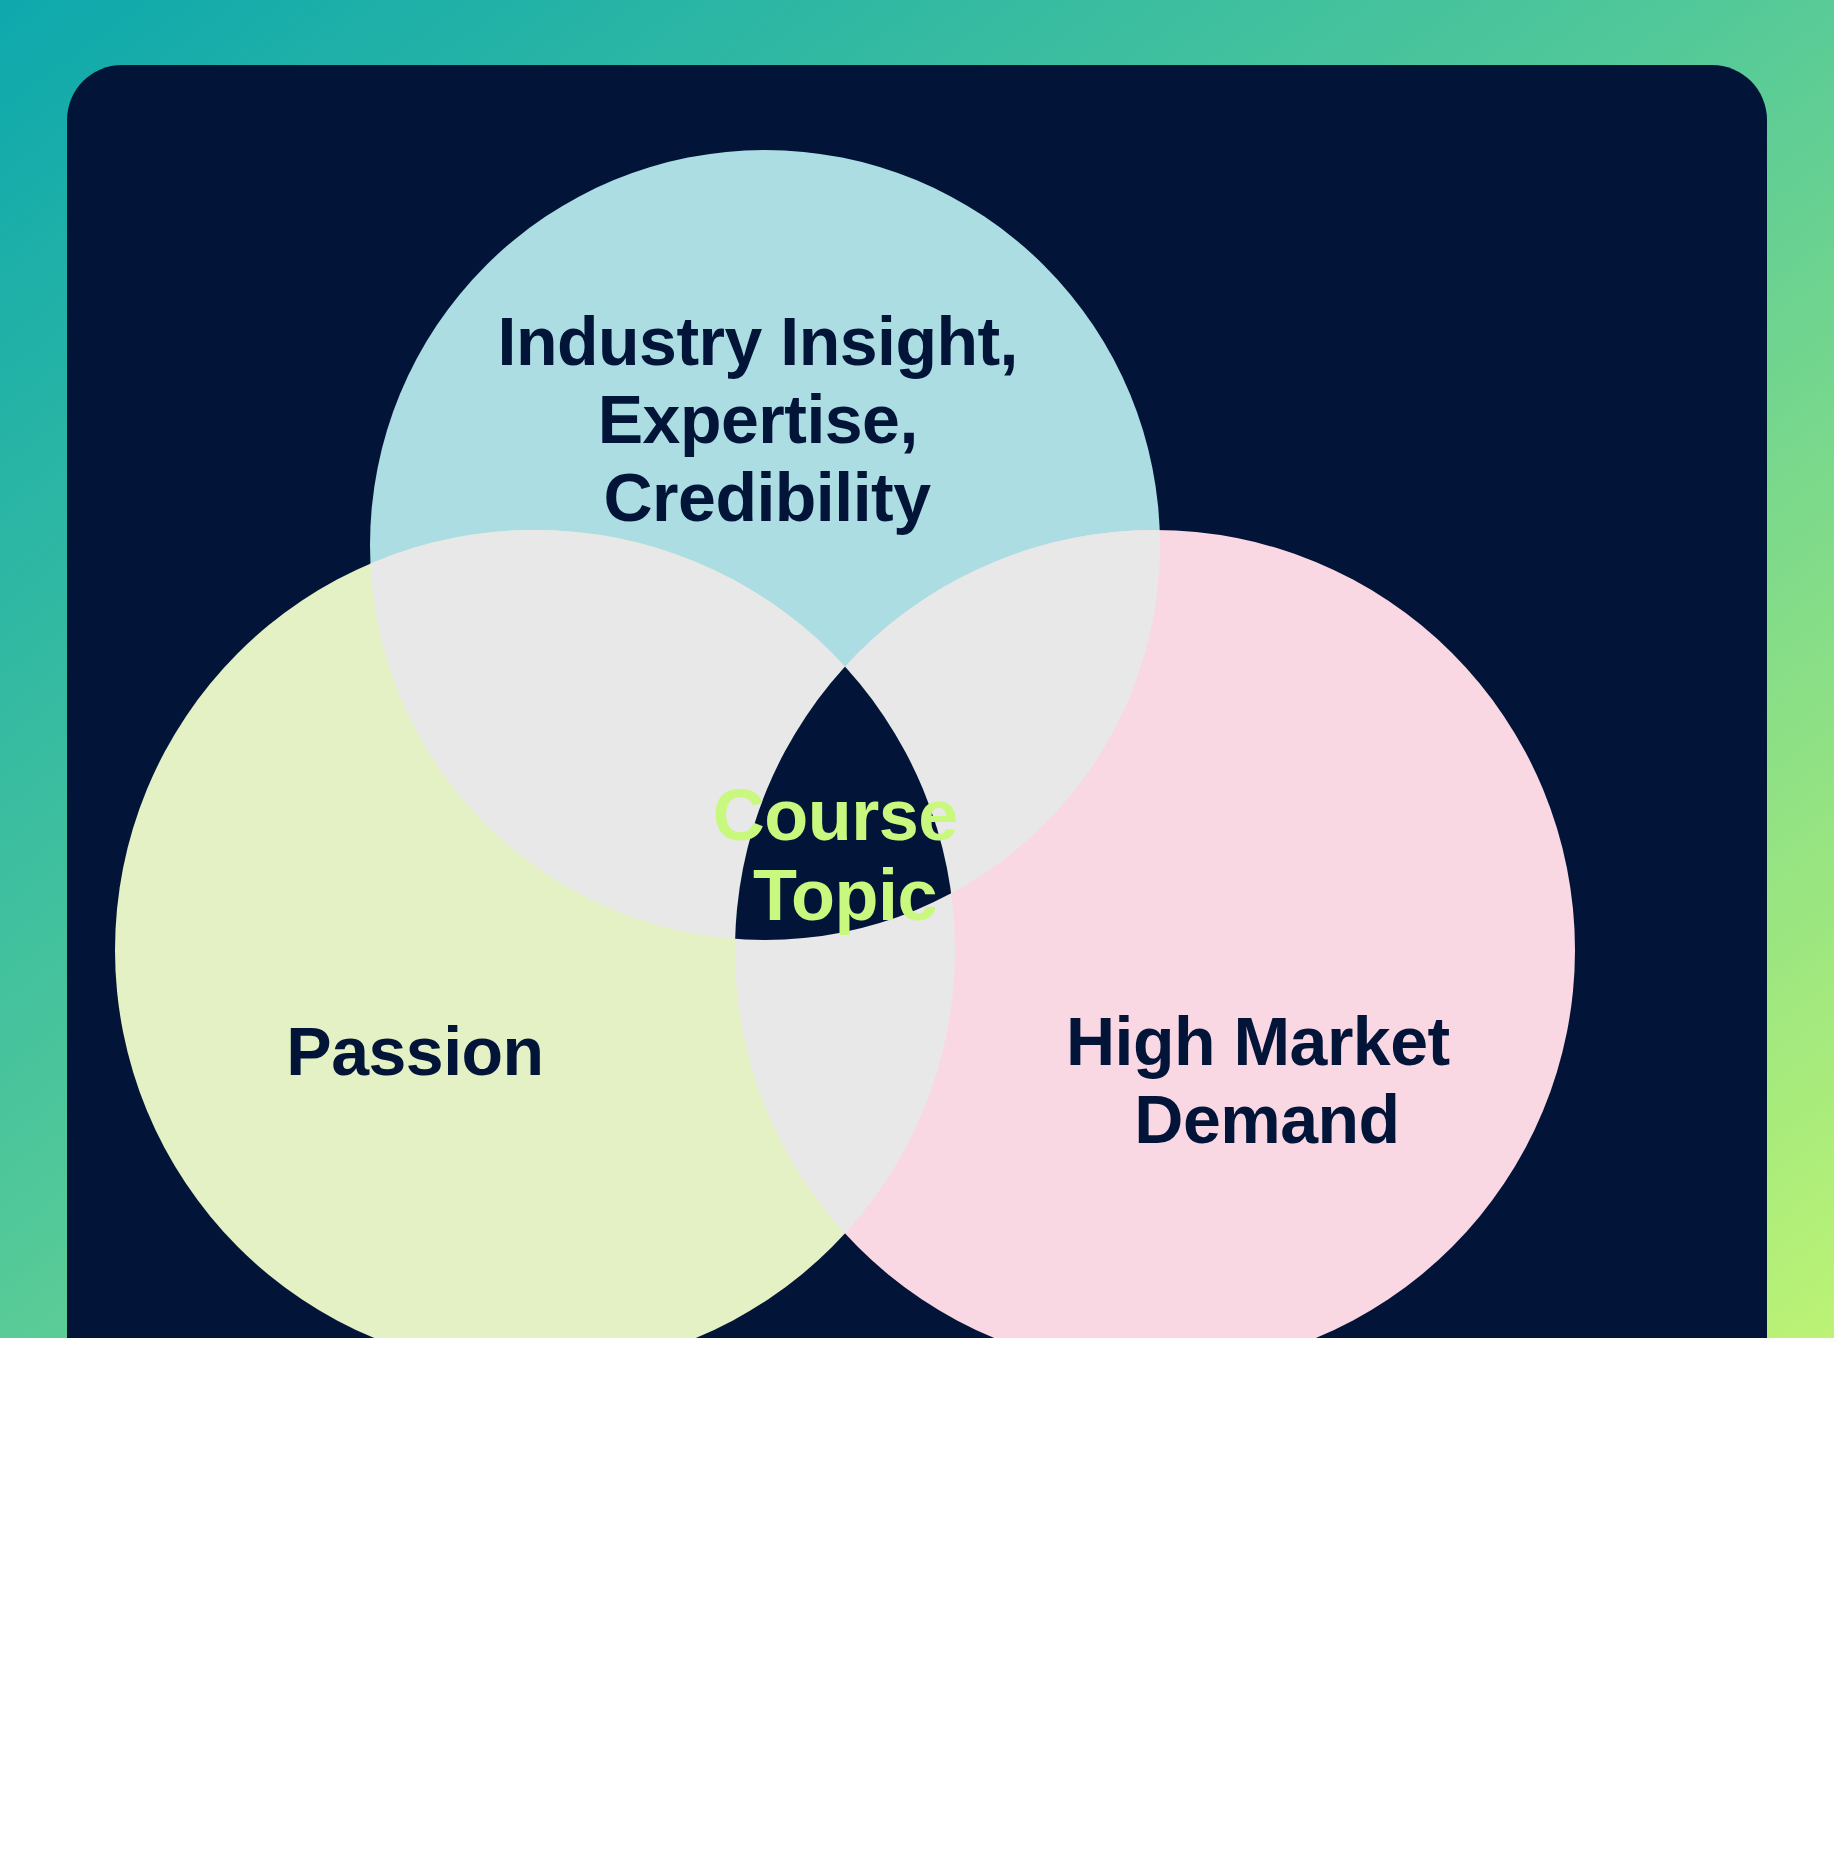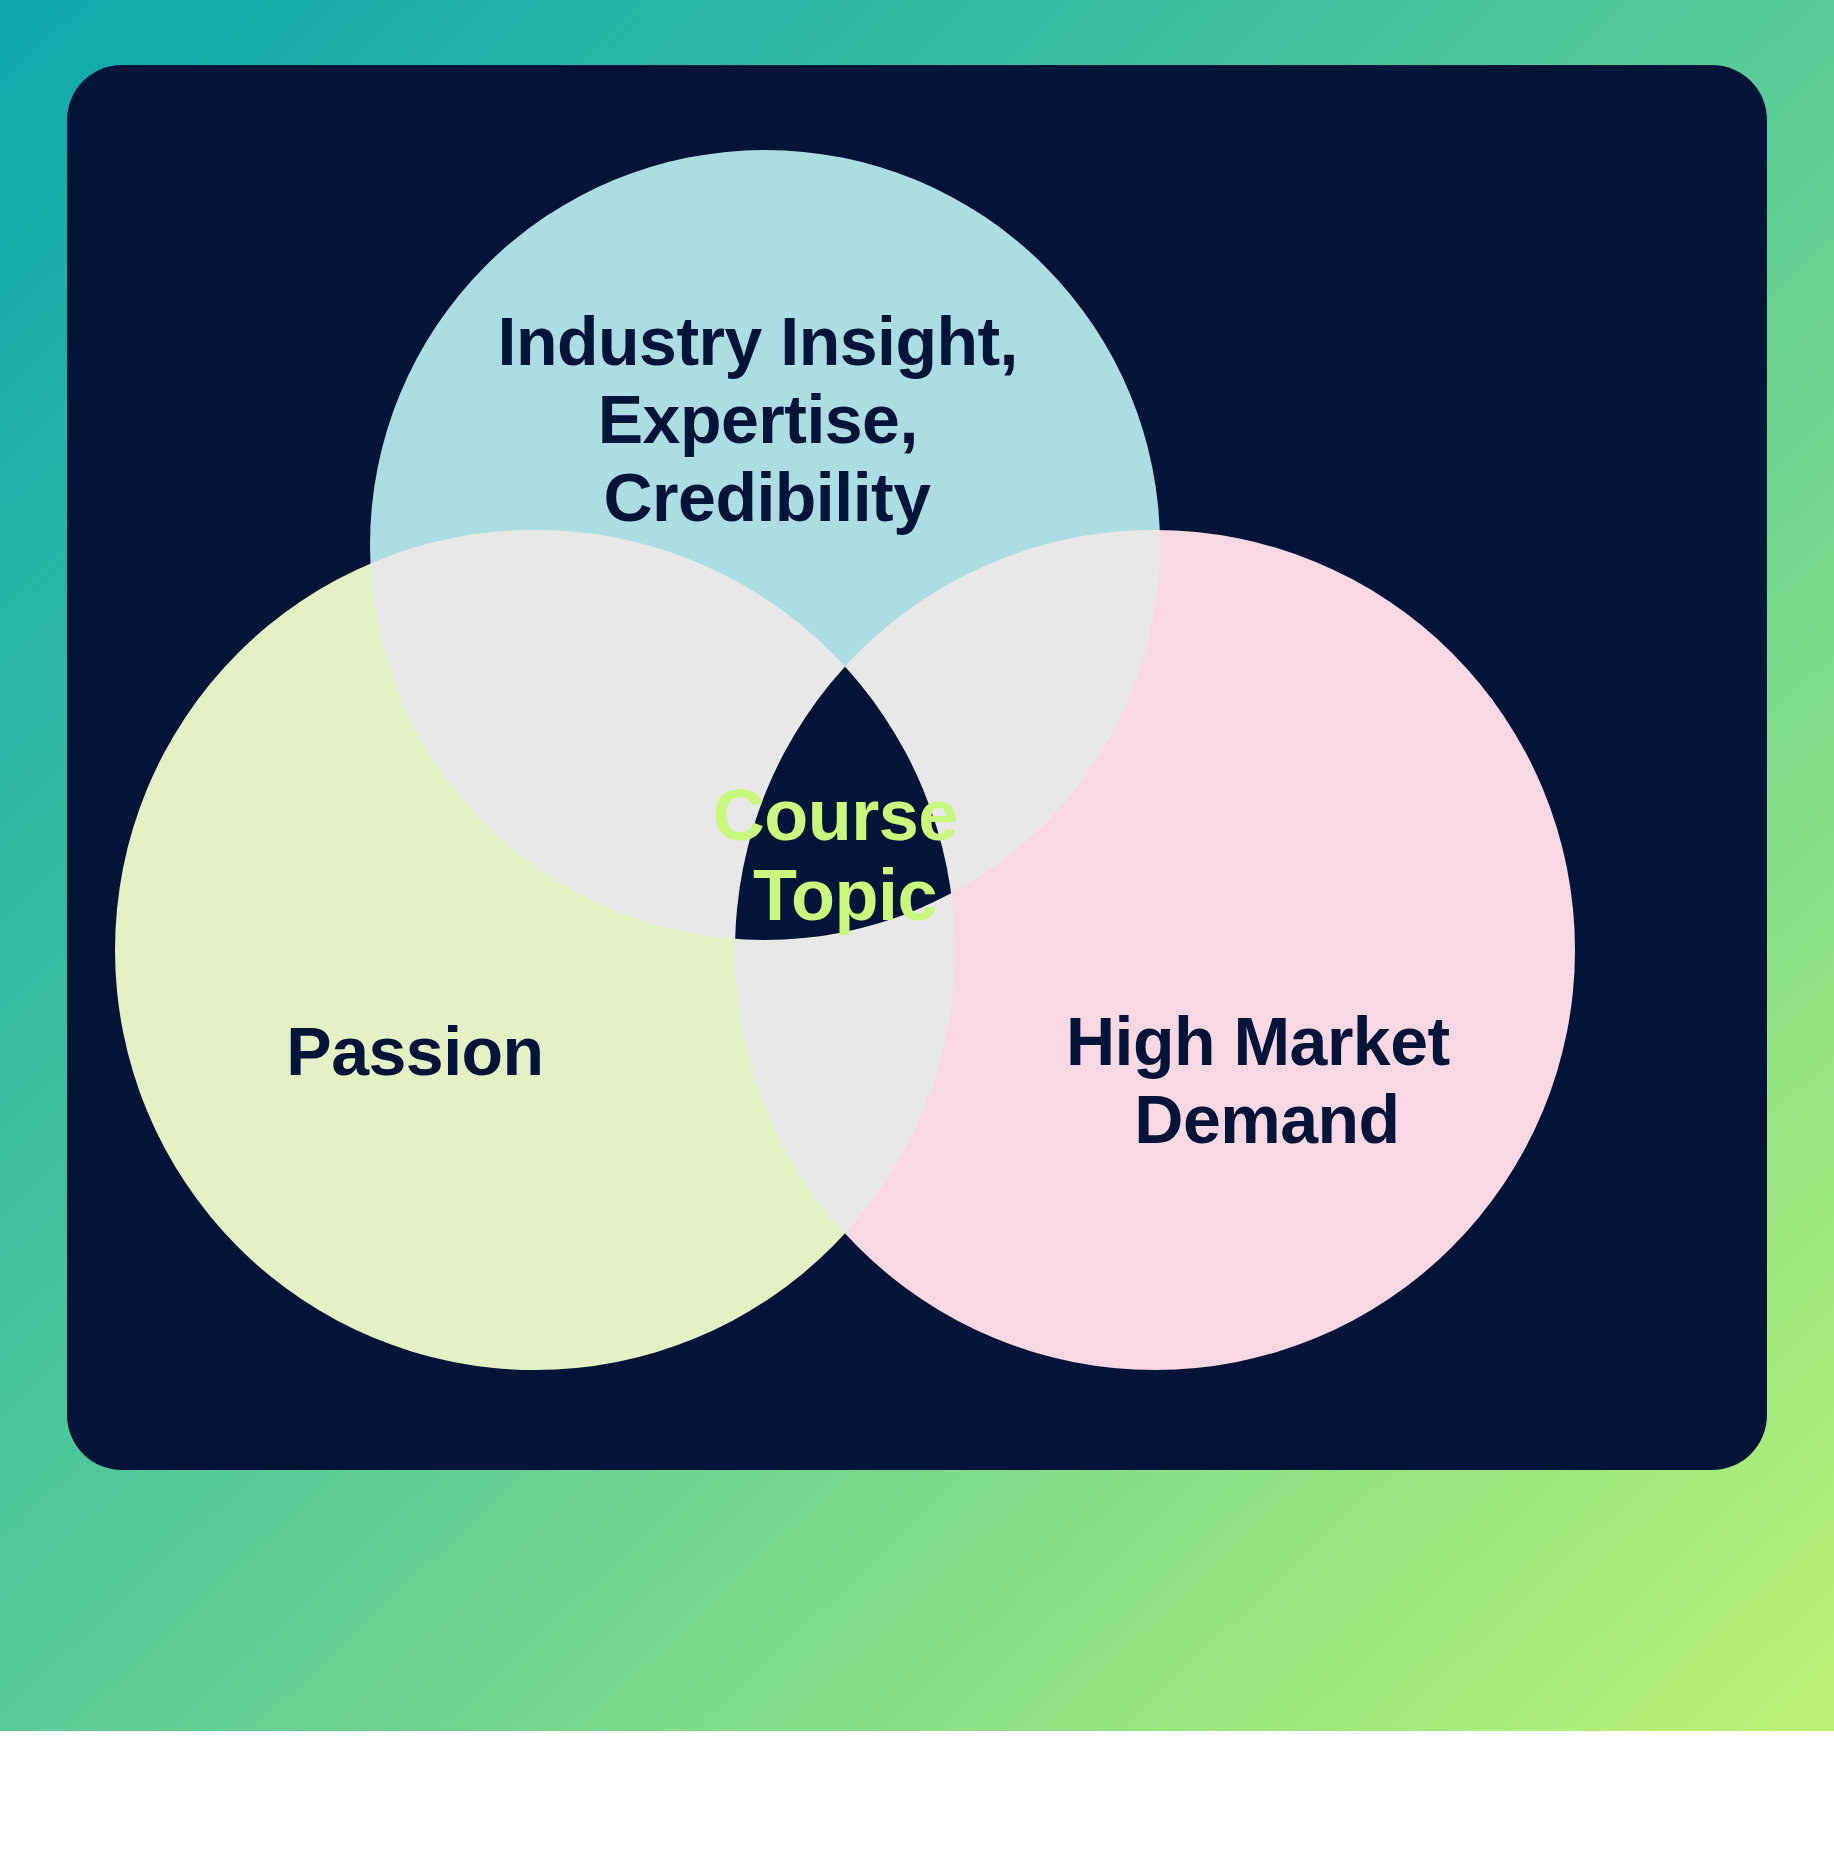--- a/index.html
+++ b/index.html
@@ -4,21 +4,21 @@
 <title>Venn Diagram</title>
 <style>
   html, body {
     margin: 0;
     padding: 0;
     background: #ffffff;
   }
   #stage {
     position: relative;
     width: 1834px;
-    height: 1731px;
+    height: 1338px;
     overflow: hidden;
     font-family: "Liberation Sans", "DejaVu Sans", sans-serif;
   }
   #bg {
     position: absolute;
     inset: 0;
     width: 100%;
     height: 100%;
   }
   #card {

